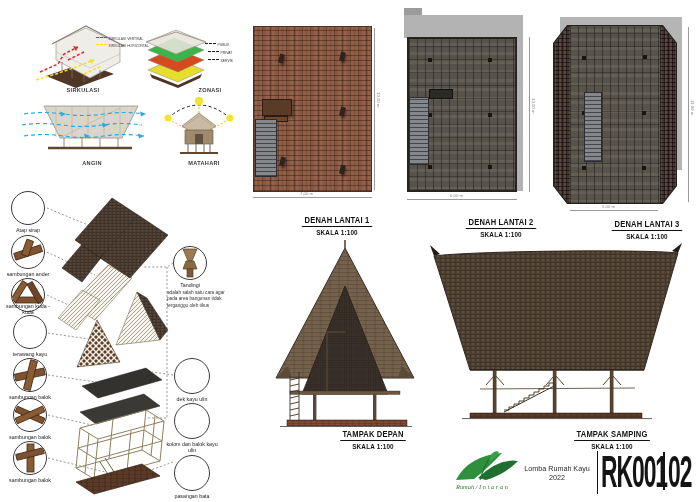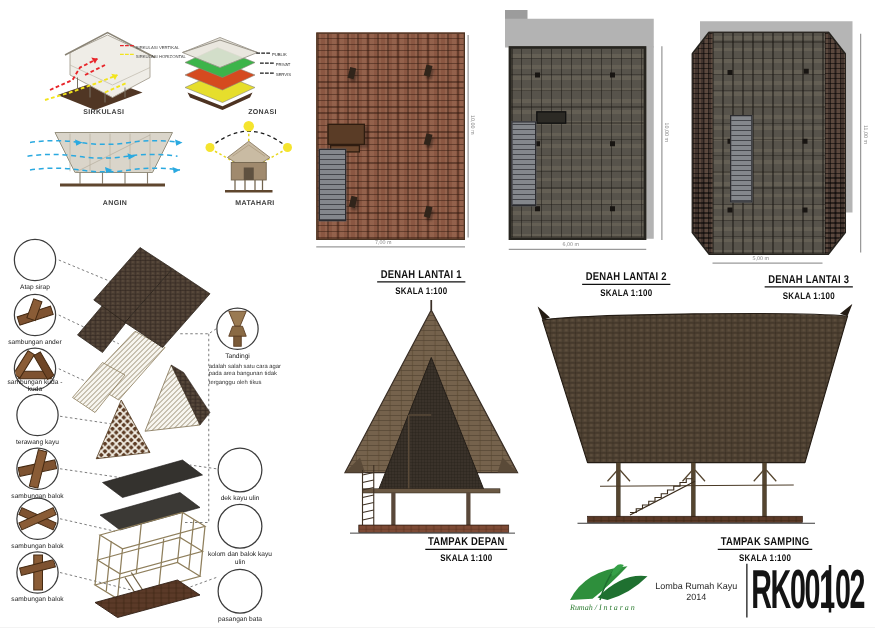--- a/index.html
+++ b/index.html
@@ -452,21 +452,21 @@
     <path d="M30,32 Q34,18 41,8" fill="none" stroke="#1f7030" stroke-width="1.2"></path>
     <path d="M39,11 Q43,1 49,4 Q45,11 40,13 Z" fill="#35a047"></path>
   </svg>
   <div class="logo-text" style="left:456px;top:483px">
     <span>Rumah</span>
     <span style="color:#1f7030">/</span>
     <span class="sp">Intaran</span>
   </div>
   <div class="tb-comp" style="left:520px;top:464px;width:74px">
     <div>Lomba Rumah Kayu</div>
-    <div>2014</div>
+    <div>2022</div>
   </div>
   <div class="tb-sep" style="left:597px;top:451px;height:43px;width:1px"></div>
   <div class="abs" style="left:601px;top:448px;width:98px;height:46px">
     <span class="tb-code" style="left:0;top:4px">RK001</span>
     <div class="tb-sep" style="left:62px;top:4px;height:38px"></div>
     <span class="tb-code" style="left:67px;top:4px">02</span>
   </div>
 
 </div>
 

